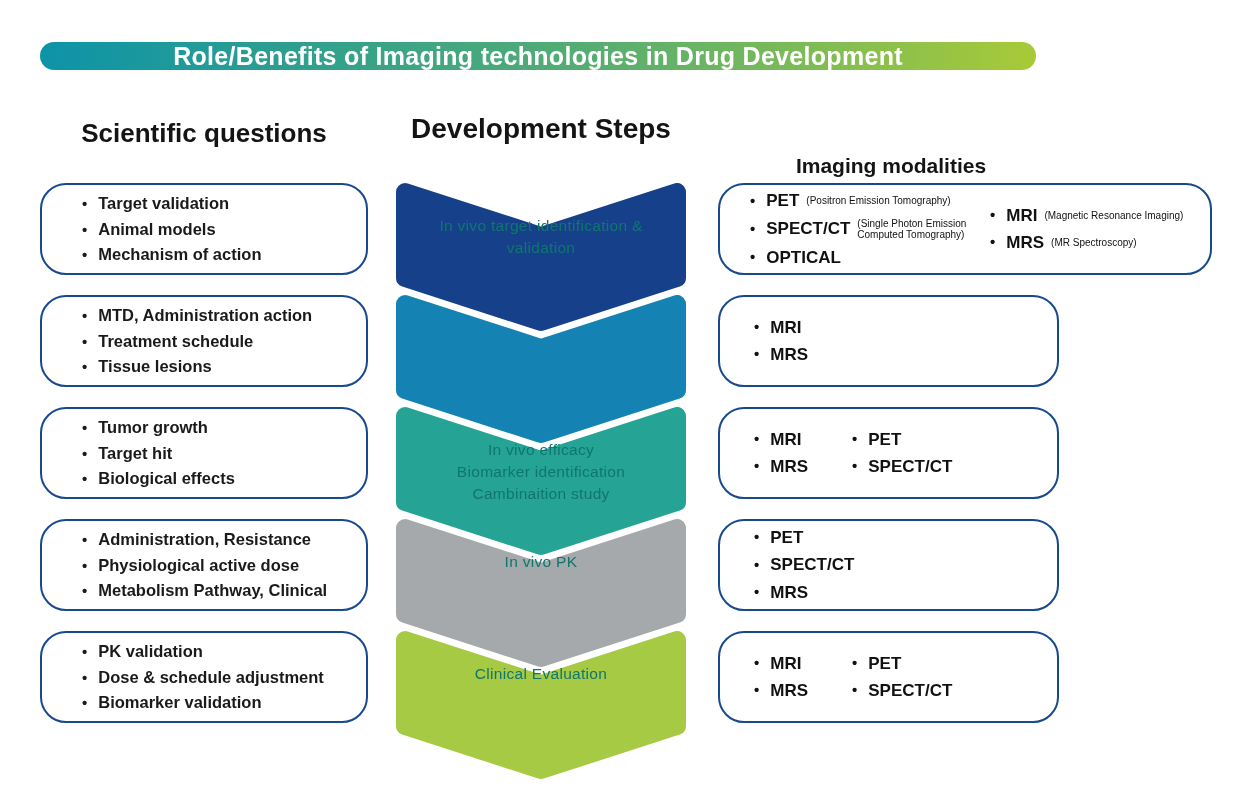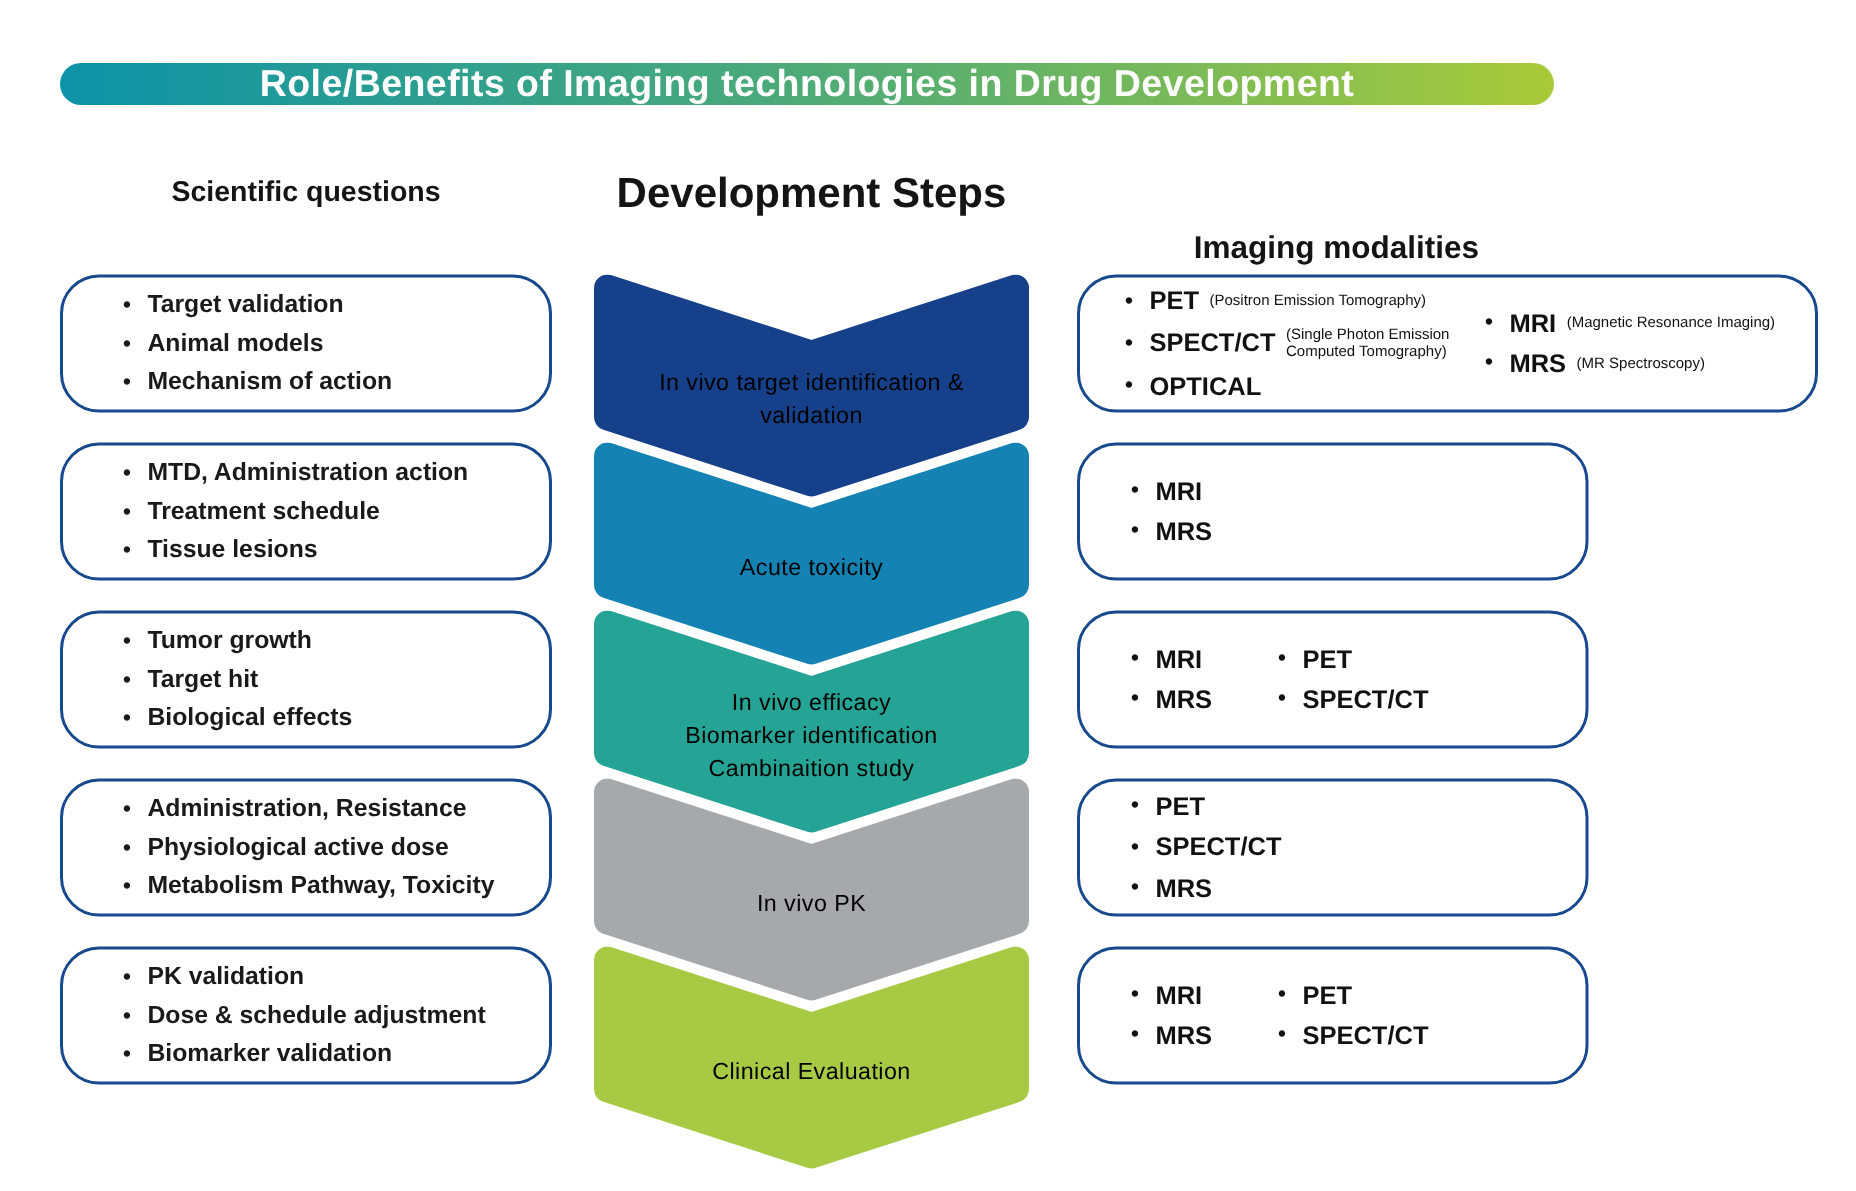--- a/index.html
+++ b/index.html
@@ -12,21 +12,21 @@
   .banner {
     position:absolute; left:40px; top:42px; width:996px; height:28px;
     border-radius:23px;
     background:linear-gradient(90deg, #0d93a8 0%, #55ad72 55%, #a8ca38 100%);
     display:flex; align-items:center; justify-content:center;
   }
   .banner-text { color:#ffffff; font-weight:bold; font-size:25px; letter-spacing:.3px; }
 
   
   .col-header { position:absolute; font-weight:bold; color:#141414; text-align:center; }
-  .hdr-left   { left:40px;  top:118px; width:328px; font-size:19px; }
+  .hdr-left   { left:40px;  top:118px; width:328px; font-size:26px; }
   .hdr-mid    { left:396px; top:113px; width:290px; font-size:28px; }
   .hdr-right  { left:721px; top:118px; width:340px; font-size:21px;margin-top:36px; }
 
   
   .obox {
     position:absolute; box-sizing:border-box; background:#fff;
     border:2px solid #17498f; border-radius:26px;
   }
   .qbox {
     left:40px; width:328px; height:92px;
@@ -45,22 +45,22 @@
   .mdesc-wrap { max-width:118px; }
   .col-fixed { width:98px; flex:none; }
   .col1-wide { width:240px; flex:none; }
 
   
   .chevron { position:absolute; left:396px; width:290px; height:160px; }
   .chevron svg { position:absolute; left:0; top:0; }
   .chevron path { stroke-width:18; stroke-linejoin:round; }
   .chevron-label {
     position:absolute; left:0; top:32px; width:290px; height:104px;
-    display:flex; flex-direction:column; align-items:center; justify-content:center;
-    color:#000000; font-size:15.5px; line-height:1.42; text-align:center; letter-spacing:.3px;
+    display:flex; flex-direction:column; align-items:center; justify-content:flex-start;
+    color:#0f766e; font-size:15.5px; line-height:1.42; text-align:center; letter-spacing:.3px;
   }
 </style>
 </head>
 <body>
 
 <div class="banner">
   <span class="banner-text">Role/Benefits of Imaging technologies in Drug Development</span>
 </div>
 
 <div class="col-header hdr-left">Scientific questions</div>
@@ -135,23 +135,20 @@
   <div class="qitem">
       <span class="dot">•</span>
       <span>Tissue lesions</span>
     </div>
 </div>
 
 <div class="chevron" style="top:295px">
   <svg width="290" height="160" viewBox="0 0 290 160">
     <path d="M 9 9 L 145 53 L 281 9 L 281 95 L 145 139 L 9 95 Z" fill="#1483b4" stroke="#1483b4"></path>
   </svg>
-  <div class="chevron-label">
-    <span>Acute toxicity</span>
-  </div>
 </div>
 
 <div class="obox mbox" style="top:295px">
   <div class="mcol">
     <div class="mitem">
       <span class="dot">•</span>
       <span class="mname">MRI</span>
     </div>
     <div class="mitem">
       <span class="dot">•</span>
@@ -213,21 +210,21 @@
   <div class="qitem">
       <span class="dot">•</span>
       <span>Administration, Resistance</span>
     </div>
   <div class="qitem">
       <span class="dot">•</span>
       <span>Physiological active dose</span>
     </div>
   <div class="qitem">
       <span class="dot">•</span>
-      <span>Metabolism Pathway, Toxicity</span>
+      <span>Metabolism Pathway, Clinical</span>
     </div>
 </div>
 
 <div class="chevron" style="top:519px">
   <svg width="290" height="160" viewBox="0 0 290 160">
     <path d="M 9 9 L 145 53 L 281 9 L 281 95 L 145 139 L 9 95 Z" fill="#a5a9ab" stroke="#a5a9ab"></path>
   </svg>
   <div class="chevron-label">
     <span>In vivo PK</span>
   </div>

